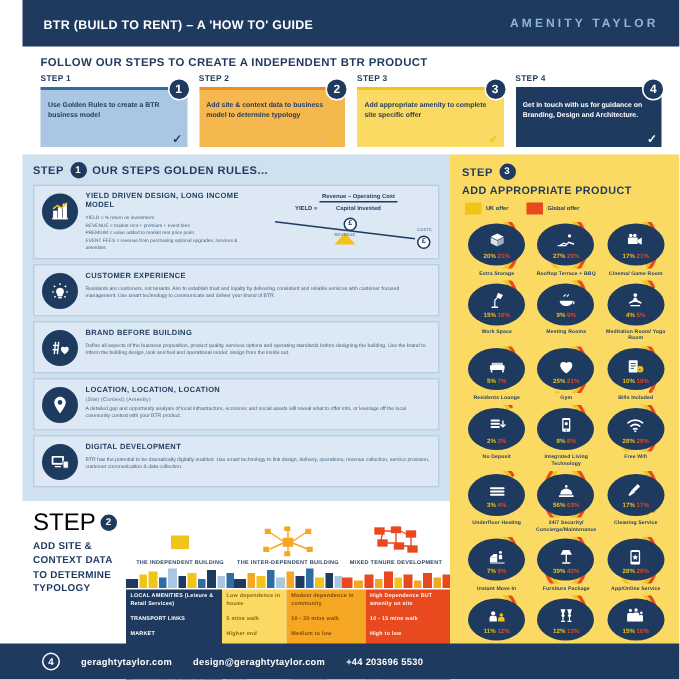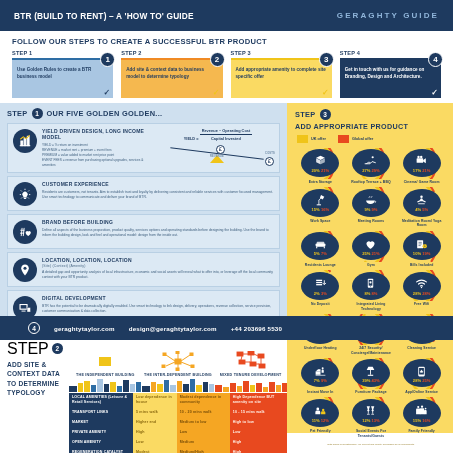--- a/index.html
+++ b/index.html
@@ -1,21 +1,21 @@
 <!DOCTYPE html>
 <html><head>
 <meta charset="utf-8">
 <style>
   * { box-sizing: border-box; margin: 0; padding: 0; }
   html, body {
     width: 453px; height: 453px;
     font-family: "Liberation Sans", sans-serif;
     background: #ffffff; overflow: hidden;
   }
-  #page { position: relative; width: 453px; height: 340px; background: #fff; }
+  #page { position: relative; width: 453px; height: 453px; background: #fff; padding-left: 15px; }
 
   
   .topbar {
     height: 31px; background: #1e3a5f; display: flex;
     align-items: center; justify-content: space-between;
     padding: 0 14px;
   }
   .topbar-title { color: #fff; font-size: 8.3px; font-weight: bold; letter-spacing: .2px; }
   .topbar-brand { color: #8fb4d9; font-size: 8px; font-weight: bold; letter-spacing: 2.1px; }
 
@@ -163,25 +163,25 @@
   }
   .f-item { color: #fff; font-size: 6.2px; font-weight: bold; letter-spacing: .2px; }
 </style>
 </head>
 <body>
 
 <div id="page">
 
   <div class="topbar">
     <div class="topbar-title">BTR (BUILD TO RENT) – A 'HOW TO' GUIDE</div>
-    <div class="topbar-brand">GERAGHTY GUIDE</div>
+    <div class="topbar-brand">AMENITY TAYLOR</div>
   </div>
 
   <div class="steps-wrap">
-    <div class="steps-head">FOLLOW OUR STEPS TO CREATE A SUCCESSFUL BTR PRODUCT</div>
+    <div class="steps-head">FOLLOW OUR STEPS TO CREATE A INDEPENDENT BTR PRODUCT</div>
     <div class="steps-row">
       <div class="step-col">
         <div class="step-label">STEP 1</div>
         <div class="step-badge">1</div>
         <div class="step-bar b1"></div>
         <div class="step-box c1">Use Golden Rules to create a  BTR business model</div>
         <div class="step-check ck-blue">✓</div>
       </div>
       <div class="step-col">
         <div class="step-label">STEP 2</div>
@@ -208,21 +208,21 @@
   </div>
 
   <div class="body-cols">
 
     <div class="col-left">
 
       <div class="panel1">
         <div class="panel-head">
           <span class="ph-step">STEP</span>
           <span class="ph-num">1</span>
-          <span class="ph-title">OUR FIVE GOLDEN GOLDEN...</span>
+          <span class="ph-title">OUR STEPS GOLDEN RULES...</span>
         </div>
 
         <div class="rule">
           <div class="rule-icon">
             <svg viewBox="0 0 24 24" fill="none" stroke="#fff" stroke-width="1.8">
               <path d="M3 20h18"></path>
                 <rect x="5" y="12" width="3" height="8" fill="#fff"></rect>
               <rect x="10.5" y="8" width="3" height="12" fill="#fff"></rect>
               <rect x="16" y="4" width="3" height="16" fill="#fff"></rect>
               <path d="M4 9l5-4 5 3 6-6" stroke="#f0c419"></path>

